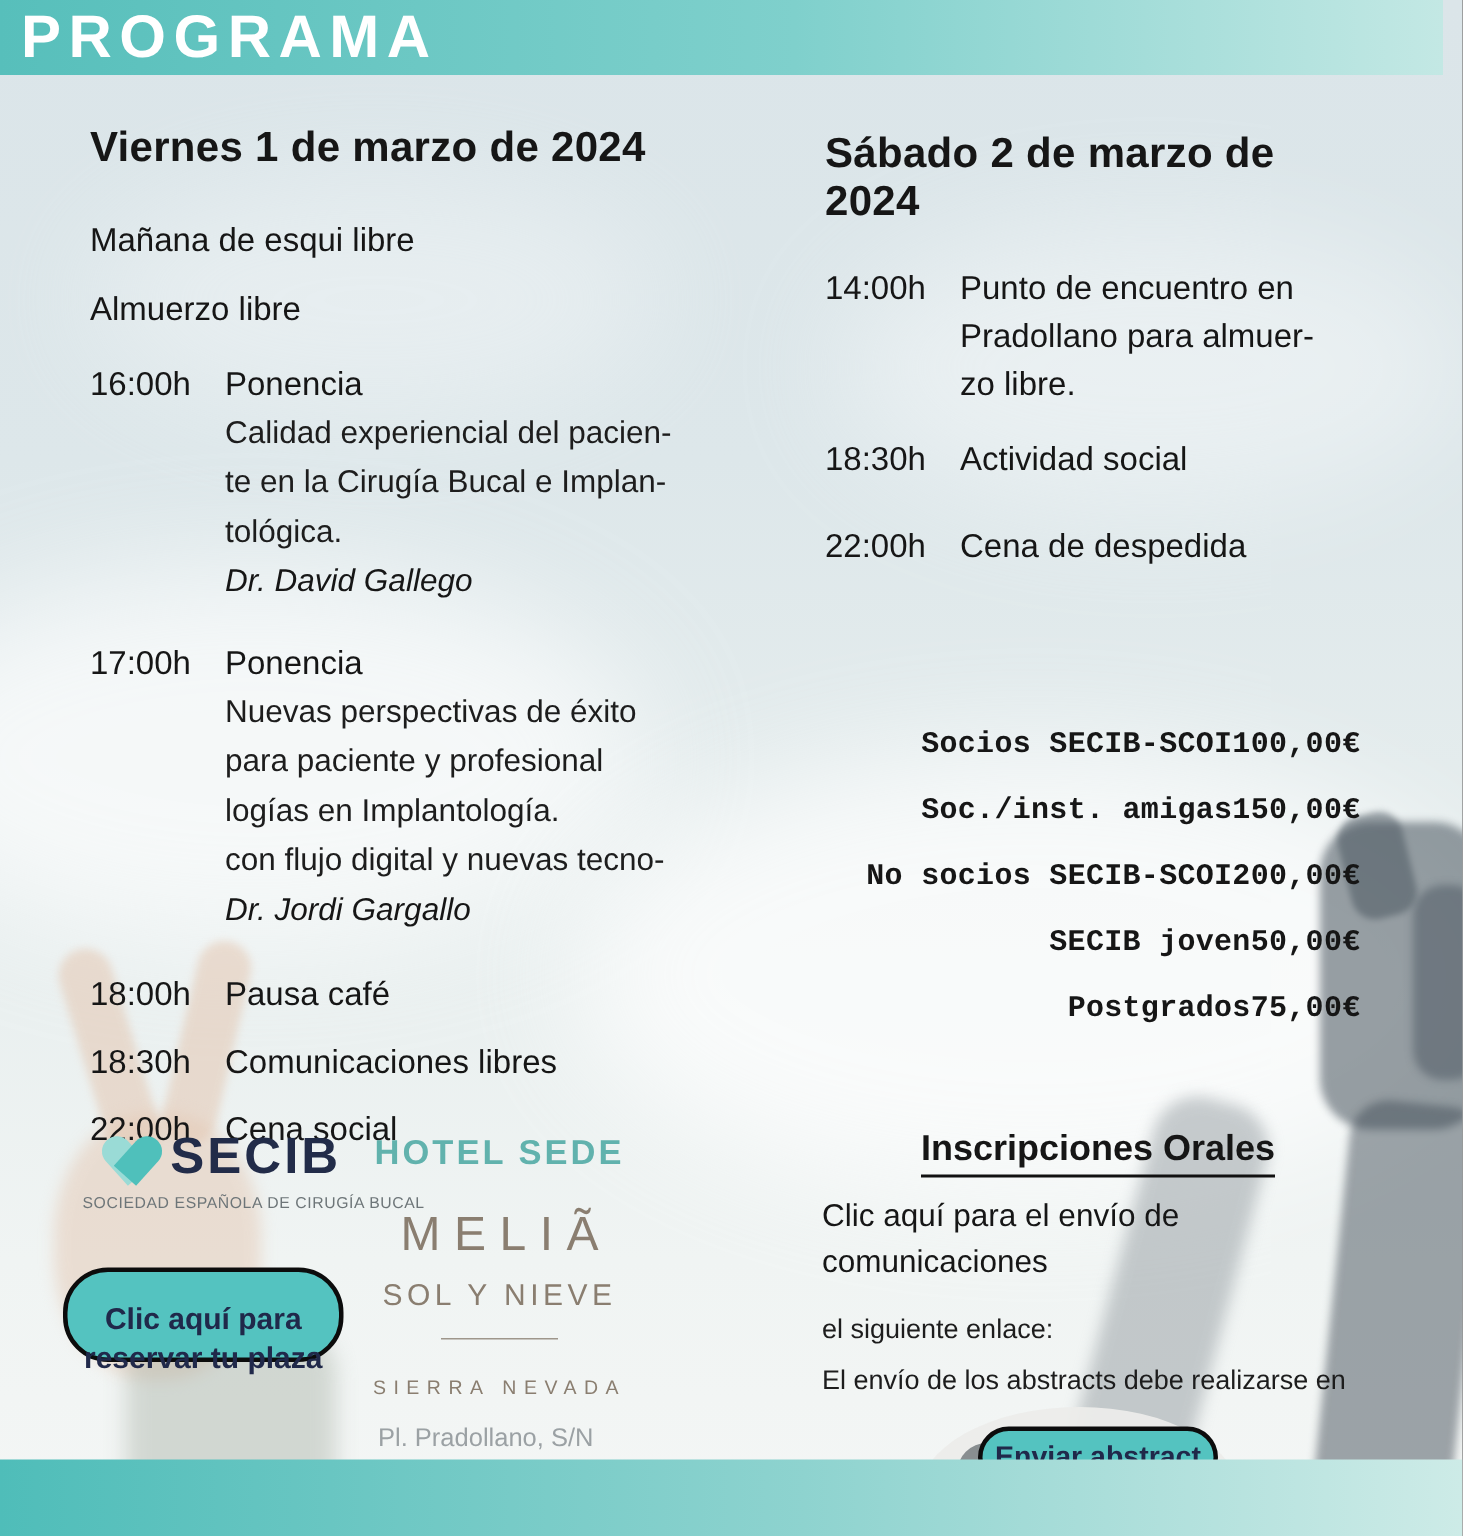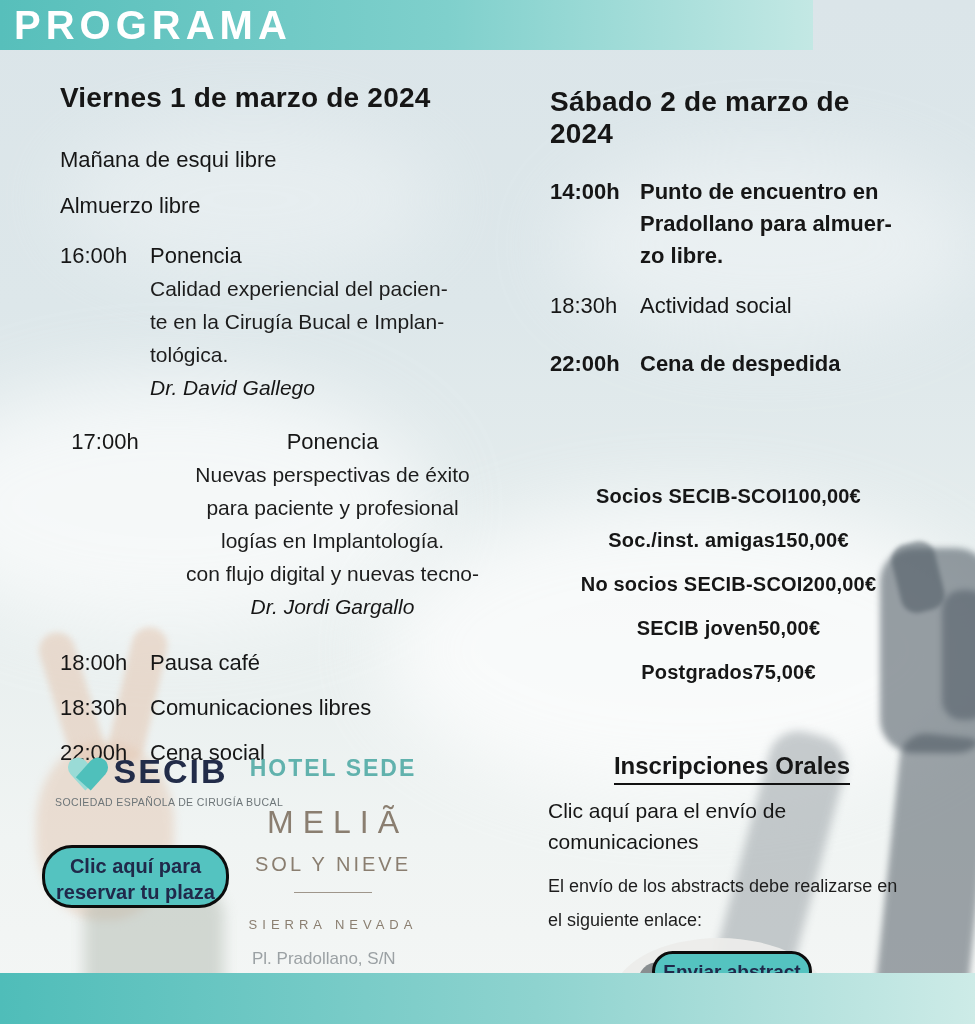--- a/index.html
+++ b/index.html
@@ -26,62 +26,62 @@
   .palm{left:36px;top:742px;width:138px;height:178px;background:#e4c7b2;border-radius:46%;filter:blur(5px);opacity:.5;}
   .sleeve{left:84px;top:885px;width:140px;height:130px;background:#aab3a8;border-radius:30px;filter:blur(7px);opacity:.45;}
   .fist{left:880px;top:548px;width:110px;height:205px;background:#46525c;border-radius:34px;filter:blur(3px);opacity:.55;}
   .fingers{left:896px;top:542px;width:44px;height:70px;background:#46525c;border-radius:16px;transform:rotate(-14deg);filter:blur(2px);opacity:.5;}
   .glove2{left:942px;top:590px;width:46px;height:130px;background:#4a5560;border-radius:20px;filter:blur(3px);opacity:.5;}
   .forearm{left:886px;top:735px;width:92px;height:310px;background:#45505a;border-radius:26px;transform:rotate(6deg);filter:blur(3px);opacity:.5;}
   .armmid{left:742px;top:730px;width:78px;height:260px;background:#949ca1;border-radius:30px;transform:rotate(15deg);filter:blur(5px);opacity:.5;}
   .helmet{left:612px;top:938px;width:215px;height:120px;background:#ececea;border-radius:50%;opacity:.95;}
   .goggles{left:638px;top:962px;width:165px;height:42px;background:#676d72;border-radius:20px;opacity:.75;}
   
-  .hdr{position:absolute;left:0;top:0;width:813px;height:50px;z-index:3;
+  .hdr{position:absolute;left:0;top:0;width:962px;height:50px;z-index:3;
     background:linear-gradient(90deg,var(--teal-hdr-l) 0%,#7fd0cc 55%,var(--teal-hdr-r) 100%);}
   .hdr h1{color:#fff;font-size:40px;font-weight:700;letter-spacing:5px;line-height:50px;padding-left:14px;}
   .ftr{position:absolute;left:0;top:973px;width:975px;height:51px;z-index:3;
     background:linear-gradient(90deg,#4fbdb9 0%,#8ed3cf 55%,#cdebe7 100%);}
   
   .col{position:absolute;z-index:2;color:var(--ink);}
   .col-left{left:60px;top:82px;width:455px;}
   .col-right{left:550px;top:86px;width:370px;}
   .day-title{font-size:28px;font-weight:700;letter-spacing:.2px;}
   .item{display:flex;font-size:22px;line-height:32px;}
   .time{flex:0 0 90px;}
   .body{flex:1;}
   .desc{font-size:21px;line-height:33px;color:#1d1d1d;font-weight:400;}
   .speaker{font-style:italic;font-size:21px;line-height:33px;}
-  .mt30{margin-top:30px;}.mt26{margin-top:26px;font-weight:bold;}.mt24{margin-top:24px;}
-  .mt22{margin-top:22px;text-align:center;}.mt18{margin-top:18px;}.mt14{margin-top:14px;align-items:flex-end;}
+  .mt30{margin-top:30px;}.mt26{margin-top:26px;}.mt24{margin-top:24px;}
+  .mt22{margin-top:22px;}.mt18{margin-top:18px;}.mt14{margin-top:14px;align-items:flex-end;}
   .mt13{margin-top:13px;}.mt34{margin-top:34px;}
   
   .inscripciones{position:absolute;left:550px;top:456px;width:357px;z-index:2;color:var(--ink);}
   .sec-title{text-align:center;font-size:24px;font-weight:700;}
   .sec-title span{display:inline-block;border-bottom:2px solid #111;padding-bottom:3px;}
-  .price-row{display:flex;justify-content:center;font-size:20px;font-weight:700;margin-top:21px;letter-spacing:.2px;}
+  .price-row{display:flex;justify-content:flex-end;font-size:20px;font-weight:700;margin-top:21px;letter-spacing:.2px;font-family:Liberation Mono, monospace;}
   .price-row:first-of-type{margin-top:29px;}
   
   .comunicaciones{position:absolute;left:548px;top:752px;width:368px;z-index:2;color:var(--ink);}
   .com-line1{font-size:21px;line-height:31px;margin-top:10px;cursor:pointer;}
   .com-line2{font-size:18px;margin-top:12px;line-height:34px;color:#1d1d1d;}
   .btn{display:block;background:var(--teal-btn);border:3px solid #0c0c0c;color:var(--navy);
     font-weight:700;text-align:center;cursor:pointer;font-family:"Liberation Sans",sans-serif;}
   .btn-abstract{margin:14px auto 0;width:160px;height:41px;border-radius:22px;font-size:19px;line-height:34px;}
   
   .secib{position:absolute;left:55px;top:752px;width:185px;z-index:2;text-align:center;}
   .secib-row{display:flex;align-items:flex-end;justify-content:center;gap:6px;}
   .heart{position:relative;width:40px;height:38px;}
   .heart i,.heart b{position:absolute;width:20px;height:32px;border-radius:20px 20px 0 0;}
   .heart i{background:#9adbd6;left:4px;top:3px;transform:rotate(-42deg);}
   .heart b{background:#4fc0bb;left:16px;top:3px;transform:rotate(42deg);}
   .secib-word{font-size:34px;font-weight:700;letter-spacing:2px;color:#222c49;}
   .secib-sub{font-size:10.5px;letter-spacing:.4px;color:#6d7578;margin-top:5px;white-space:nowrap;}
   .btn-reserve{position:absolute;left:42px;top:845px;width:187px;height:63px;border-radius:30px;
-    font-size:20px;line-height:26px;padding-top:4px;z-index:2;}
+    font-size:20px;line-height:26px;padding-top:19px;z-index:2;}
   .hotel{position:absolute;left:248px;top:755px;width:170px;z-index:2;text-align:center;}
   .hotel-sede{color:var(--hotel-teal);font-size:23px;font-weight:700;letter-spacing:2px;opacity:.85;}
   .melia{color:var(--taupe);font-size:32px;letter-spacing:9px;margin-top:22px;text-indent:9px;}
   .solynieve{color:var(--taupe);font-size:20px;letter-spacing:3px;margin-top:12px;}
   .hr{width:78px;height:1px;background:#8a7e70;margin:16px auto 0;opacity:.8;}
   .sierra{color:var(--taupe);font-size:13px;letter-spacing:5px;margin-top:24px;}
   .addr{color:var(--addr);font-size:17px;line-height:25px;margin-top:14px;text-align:left;padding-left:4px;}
 </style>
 </head>
 <body>
@@ -202,22 +202,22 @@
       <span>75,00€</span>
     </div>
   </section>
 
   <section class="comunicaciones">
     <div class="sec-title">
       <span>Inscripciones Orales</span>
     </div>
     <div class="com-line1">Clic aquí para el envío de comunicaciones</div>
     <div class="com-line2">
+      <div>el siguiente enlace:</div>
       <div>El envío de los abstracts debe realizarse en</div>
-      <div>el siguiente enlace:</div>
     </div>
     <button class="btn btn-abstract">Enviar abstract</button>
   </section>
 
   <div class="secib">
     <div class="secib-row">
       <span class="heart">
           <i></i>
           <b></b>
         </span>

